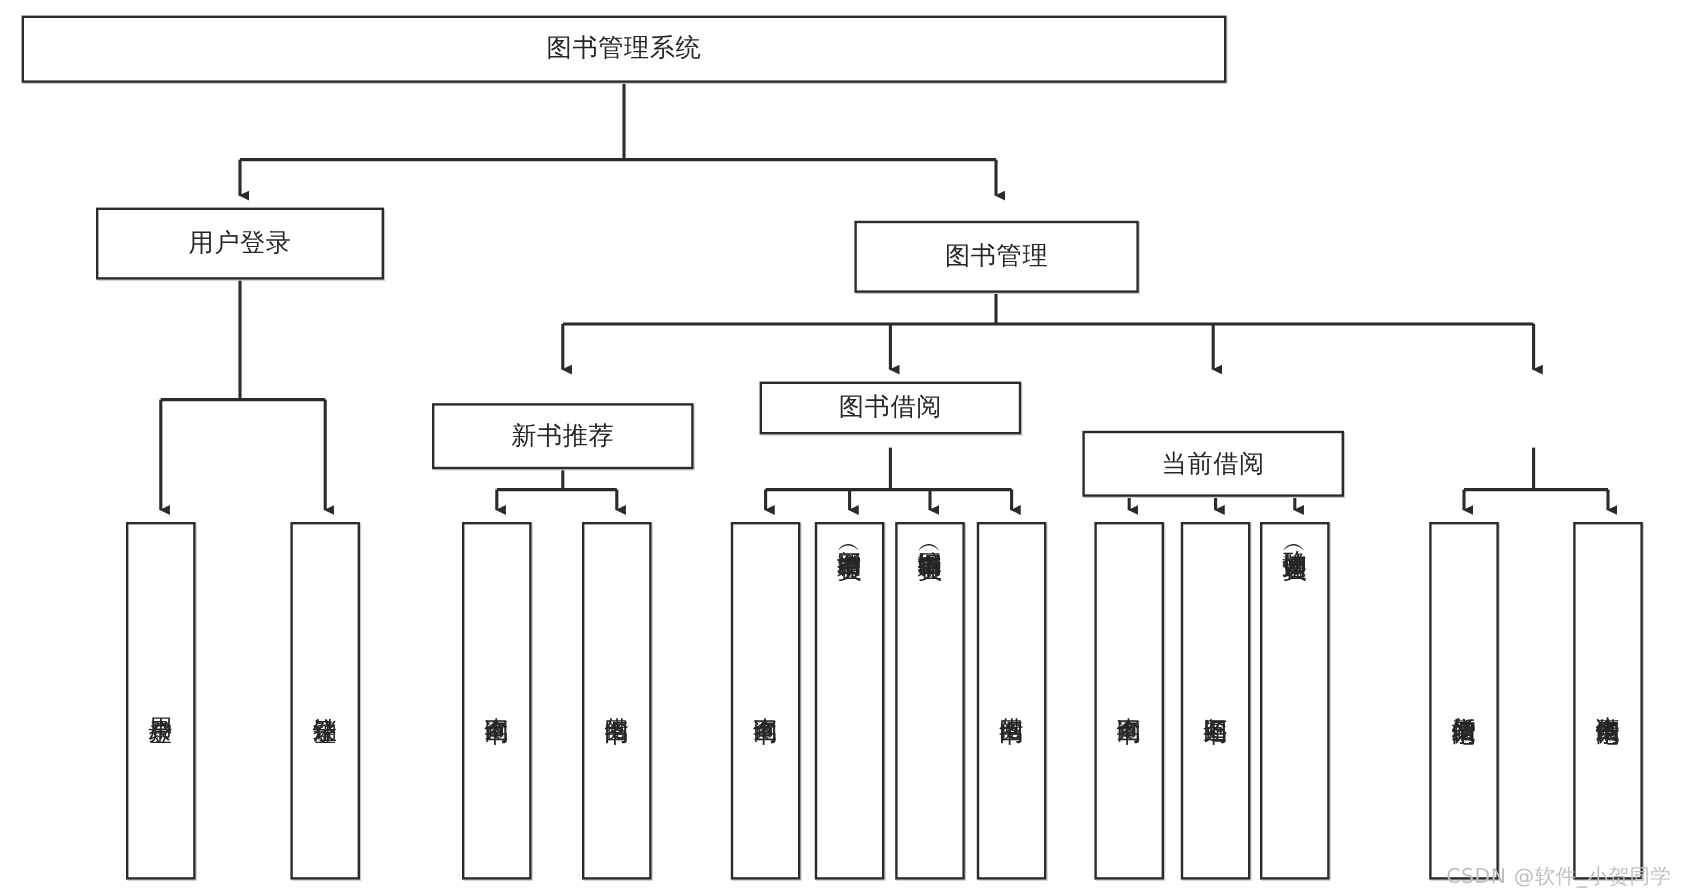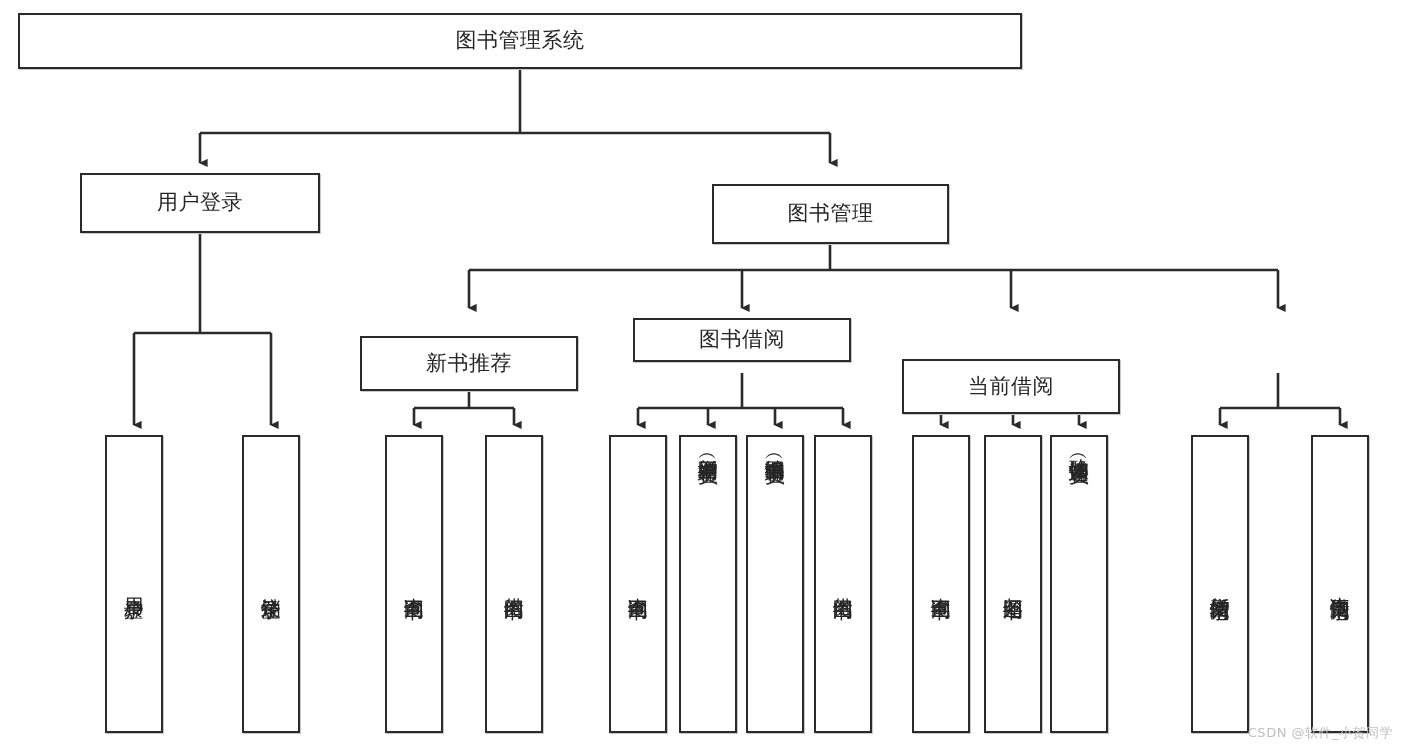--- a/index.html
+++ b/index.html
@@ -59,21 +59,21 @@
     letter-spacing: 1px;
     max-height: 100%;
   }
   .node.vertical.top-anchored {
     align-items: flex-start;
   }
   .watermark {
     position: absolute;
     right: 12px;
     bottom: 5px;
-    font-size: 13px;
+    font-size: 17px;
     color: #bfbfbf;
     white-space: nowrap;
     letter-spacing: 0.5px;
   }
 </style>
 </head>
 <body>
 
 <div id="canvas">
 

